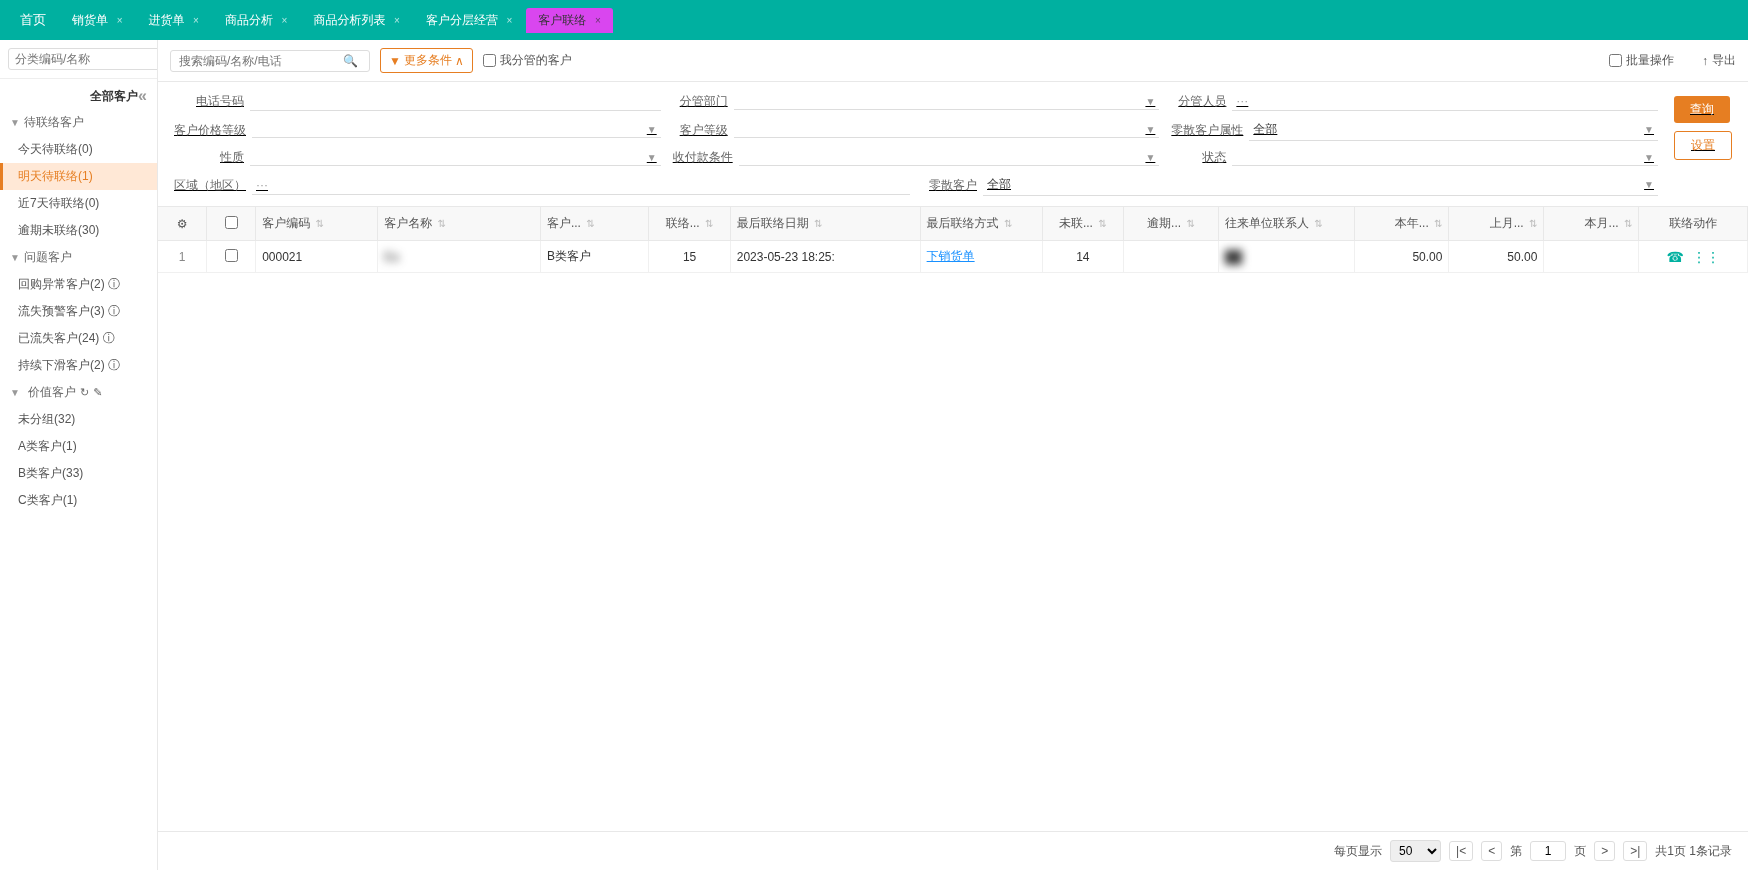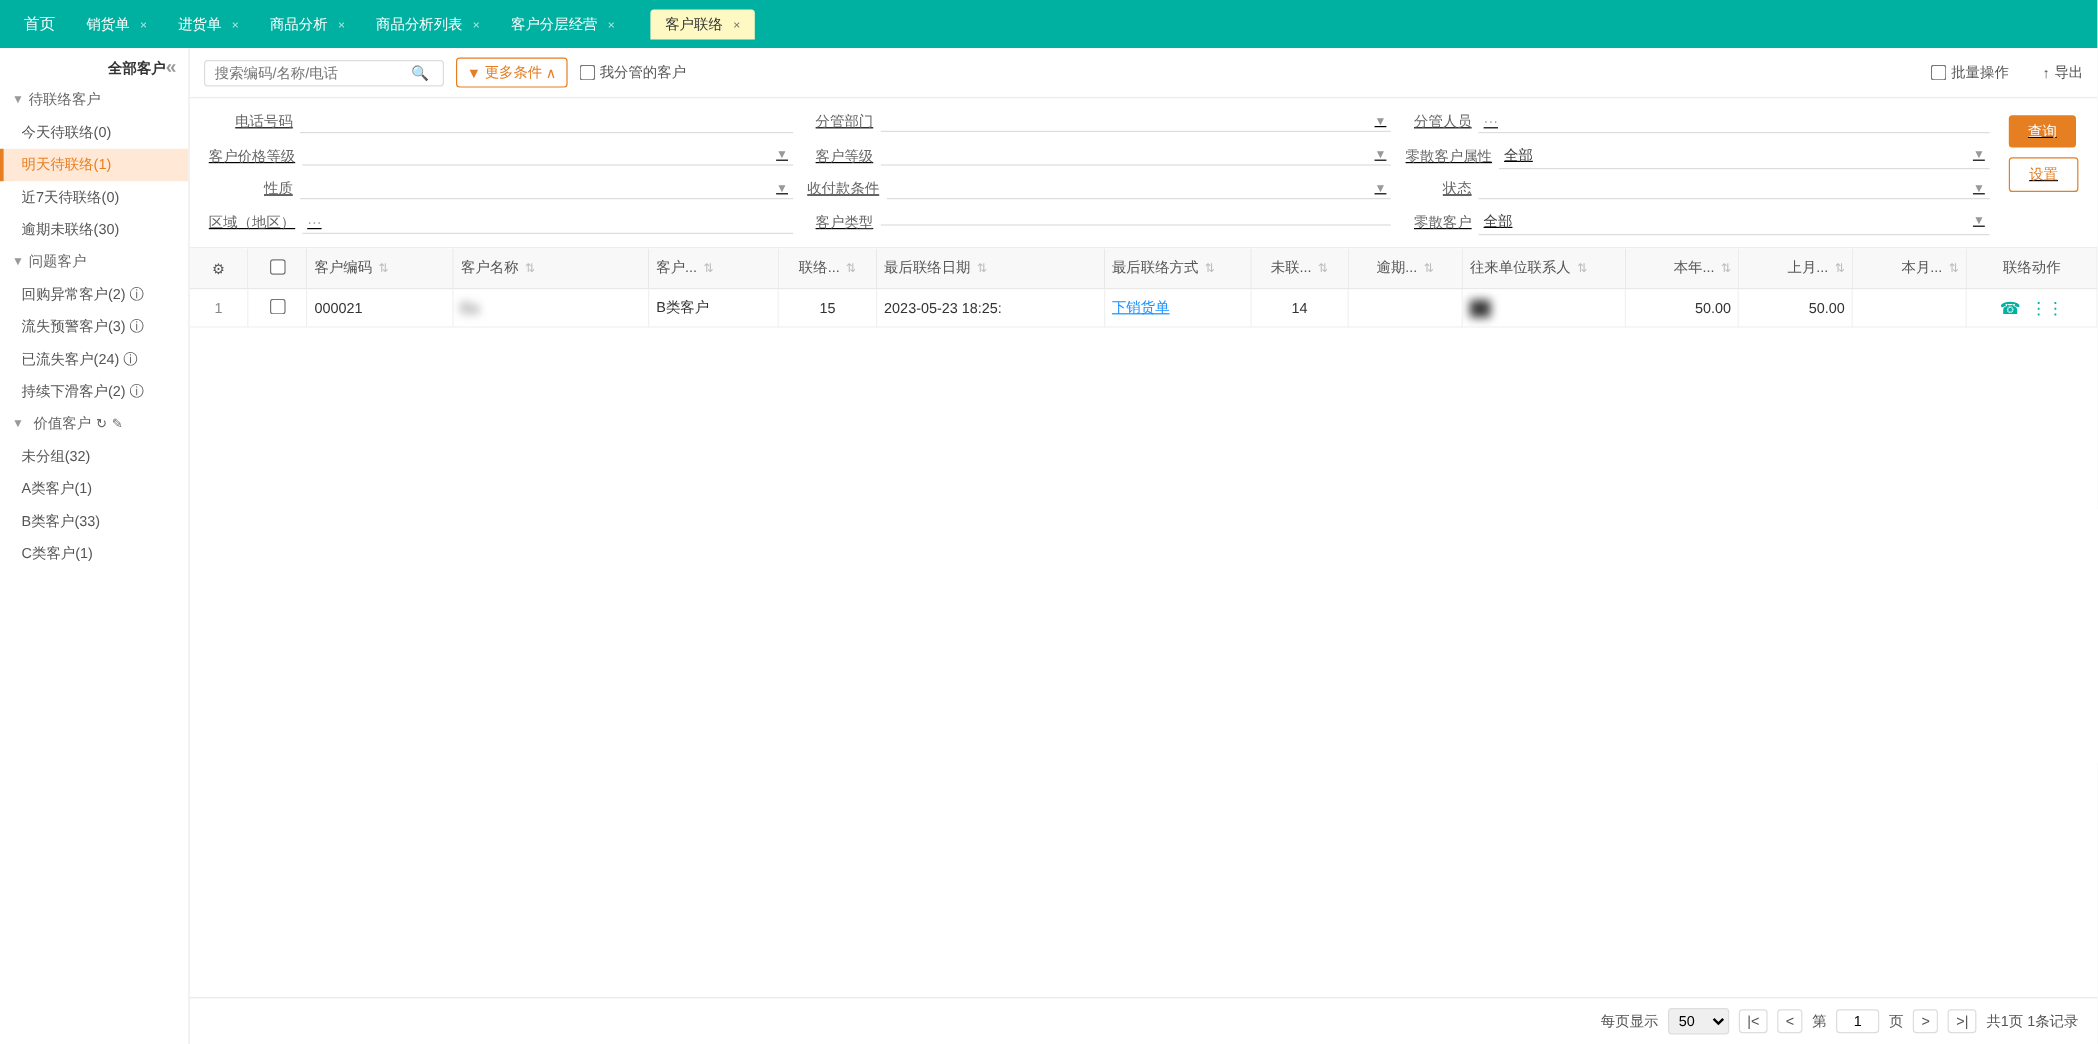--- a/index.html
+++ b/index.html
@@ -15,21 +15,21 @@
       gap: 2px;
     }
     .nav-item {
       color: #fff;
       padding: 4px 12px;
       cursor: pointer;
       border-radius: 3px 3px 0 0;
       white-space: nowrap;
       font-size: 13px;
     }
-    .nav-item.active { background: #fef9c3; color: #333; margin-left: 16px; }
+    .nav-item.active { background: #d946ef; color: #333; }
     .nav-item .close-x {
       margin-left: 5px;
       font-size: 10px;
       opacity: 0.7;
     }
 
     
     .main-layout {
       display: flex;
       height: calc(870px - 40px);
@@ -355,20 +355,24 @@
   </div>
   <div class="nav-item active">
     <span>客户联络</span>
     <span class="close-x">×</span>
   </div>
 </div>
 
 <div class="main-layout">
 
   <div class="sidebar">
+    <div class="sidebar-search">
+      <input type="text" placeholder="分类编码/名称" style="">
+
+    </div>
     <div class="sidebar-section-header">
       <span>全部客户</span>
       <span class="collapse-btn">«</span>
     </div>
 
     <div class="sidebar-group-label">待联络客户</div>
     <div class="sidebar-item">今天待联络(0)</div>
     <div class="sidebar-item active">明天待联络(1)</div>
     <div class="sidebar-item">近7天待联络(0)</div>
     <div class="sidebar-item">逾期未联络(30)</div>
@@ -491,26 +495,20 @@
           </div>
 
           <div class="filter-row" style="margin-bottom:0;">
             <div class="filter-field">
               <span class="filter-label">区域（地区）</span>
               <div style="flex:2;border-bottom:1px solid #ddd;display:flex;align-items:center;padding:2px 4px;">
                 <span class="filter-dots">···</span>
               </div>
             </div>
             <div class="filter-field">
-              <span class="filter-label" style="min-width:55px;">客户类型</span>
-              <div class="filter-select" style="flex:2;">
-                <span class="filter-select-text"></span>
-              </div>
-            </div>
-            <div class="filter-field">
               <span class="filter-label" style="min-width:55px;">零散客户</span>
               <div class="filter-select" style="flex:2;">
                 <span class="filter-select-text">全部</span>
                 <span class="arrow">▼</span>
               </div>
             </div>
           </div>
         </div>
         <div class="filter-action-area" style="flex-direction:column;justify-content:flex-start;padding-top:4px;">
           <button class="btn-query">查询</button>

